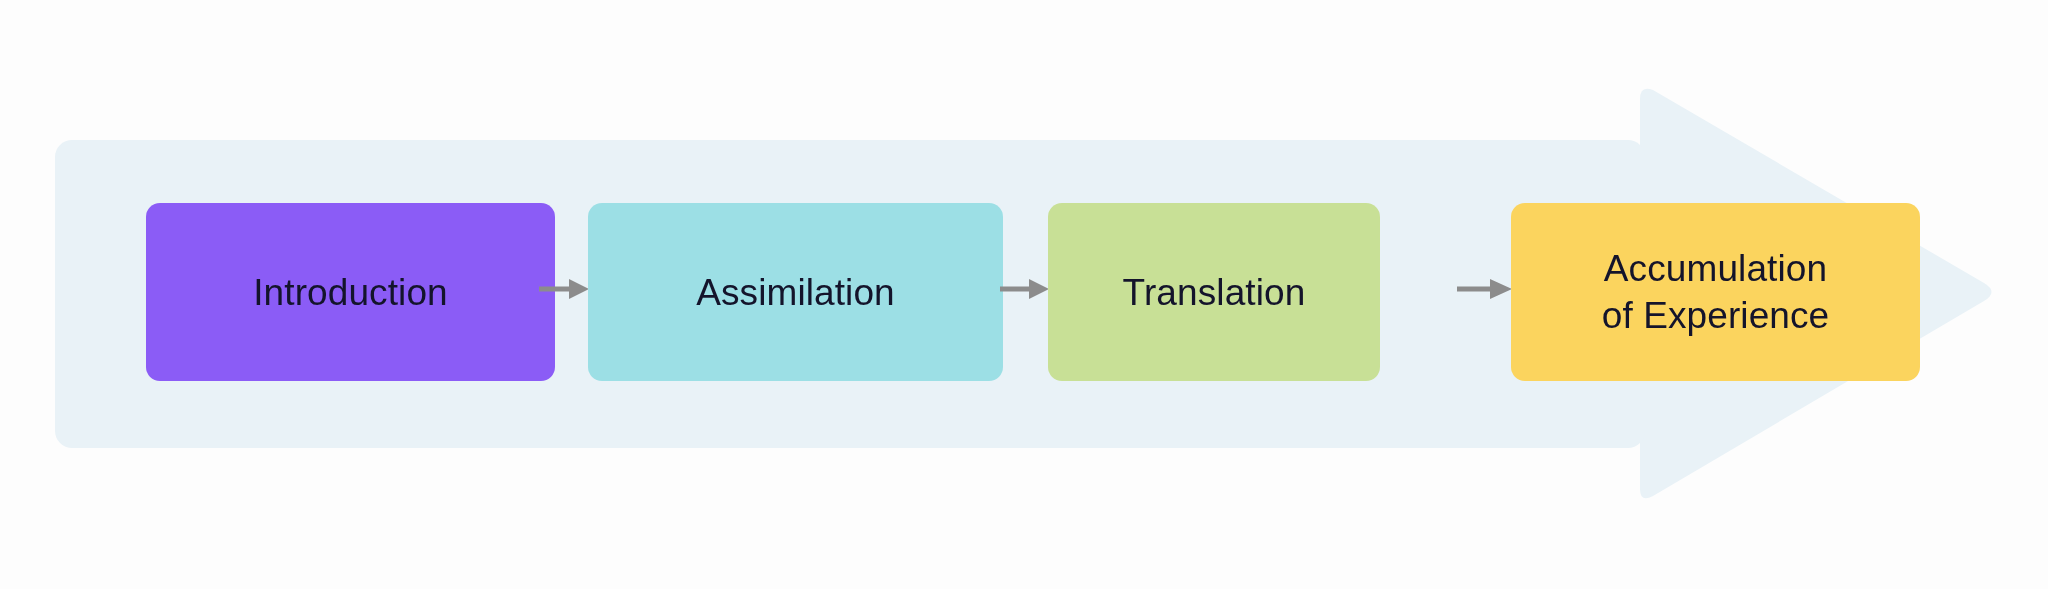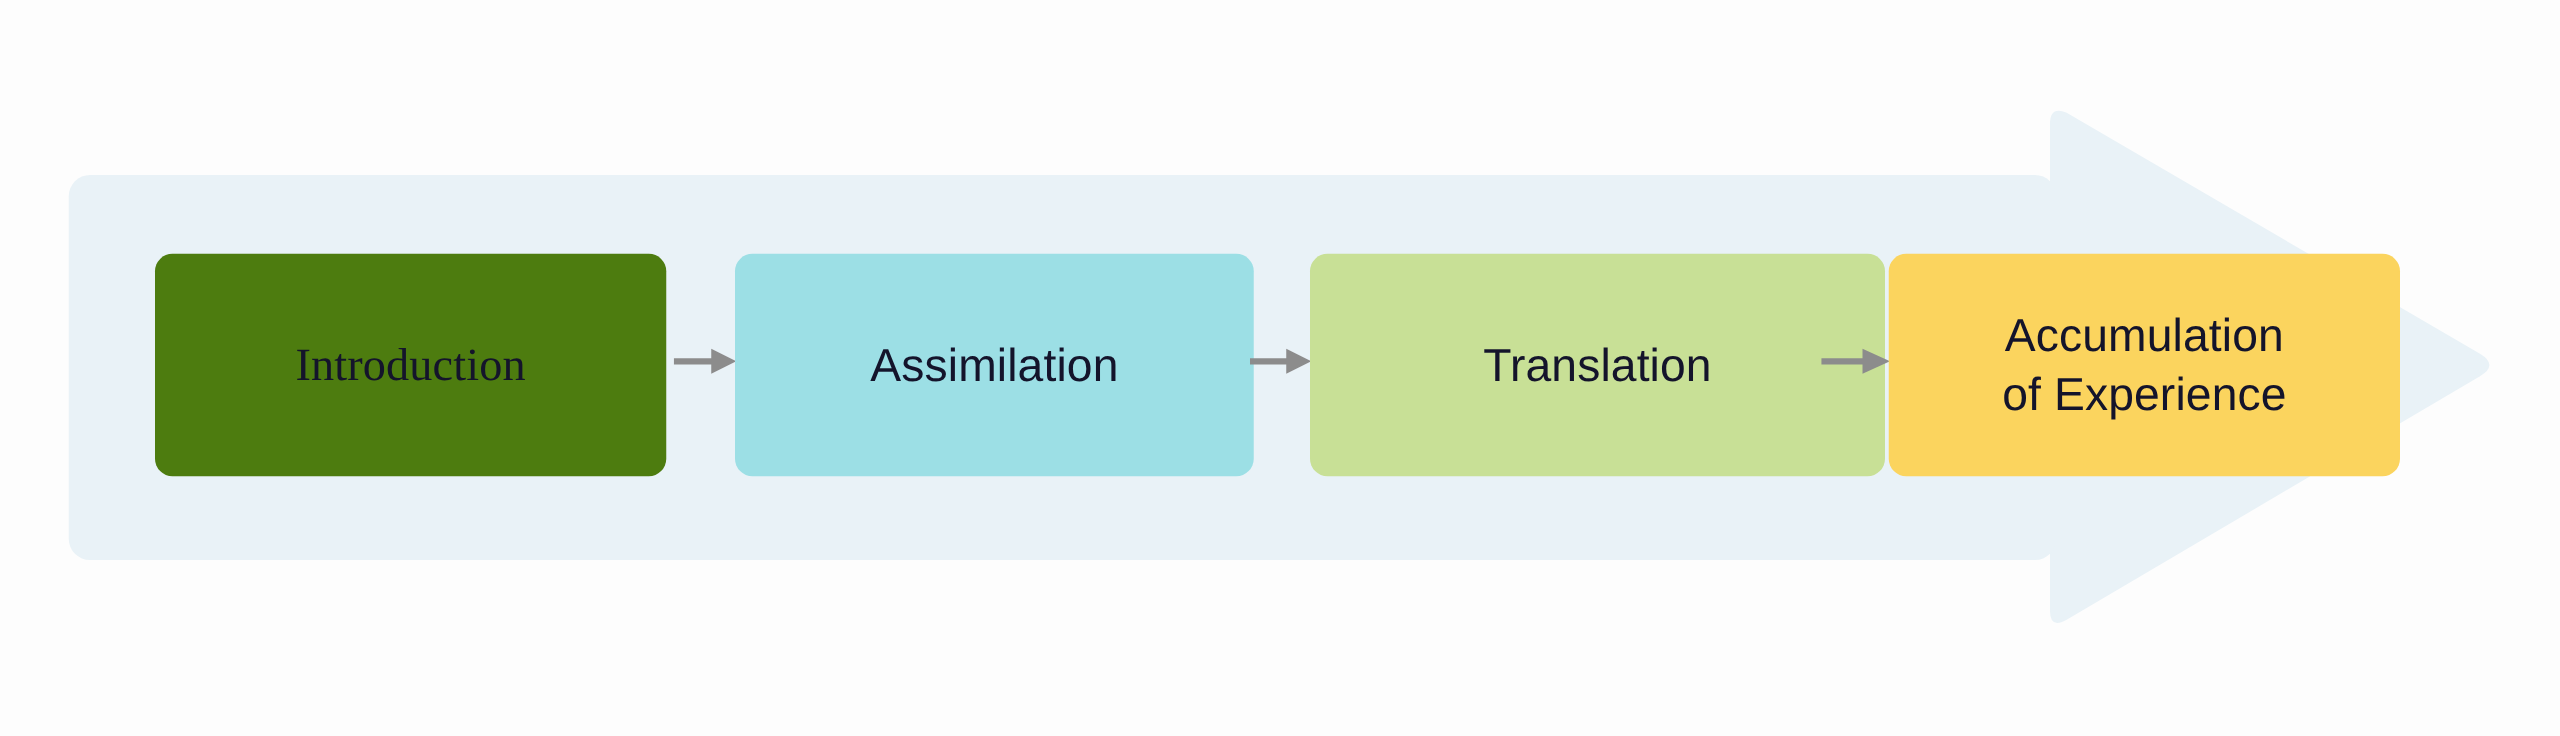--- a/index.html
+++ b/index.html
@@ -45,23 +45,23 @@
   }
   .stage-box .label {
     font-size: 37px;
     line-height: 47px;
     font-weight: 400;
     color: #14142b;
     letter-spacing: 0.1px;
     white-space: pre-line;
   }
 
-  #box-0 { left: 124px;  width: 409px; background: #4d7c0f; font-family: Liberation Serif, serif; }
+  #box-0 { left: 146px;  width: 409px; background: #8b5cf6; }
   #box-1 { left: 588px;  width: 415px; background: #9cdfe5; }
-  #box-2 { left: 1048px; width: 460px; background: #c8e096; }
+  #box-2 { left: 1048px; width: 332px; background: #c8e096; }
   #box-3 { left: 1511px; width: 409px; background: #fbd45e; }
 
   
   .connector {
     position: absolute;
     top: 272px;
     height: 34px;
   }
   #conn-0 { left: 539px;  width: 50px; }
   #conn-1 { left: 1000px; width: 49px; }

